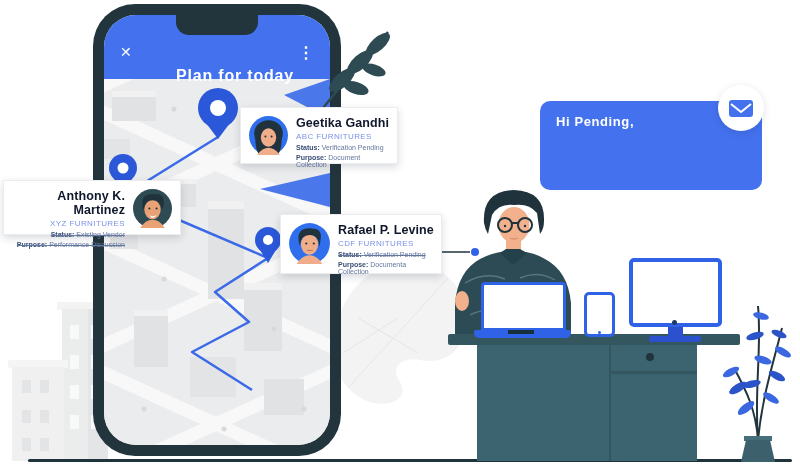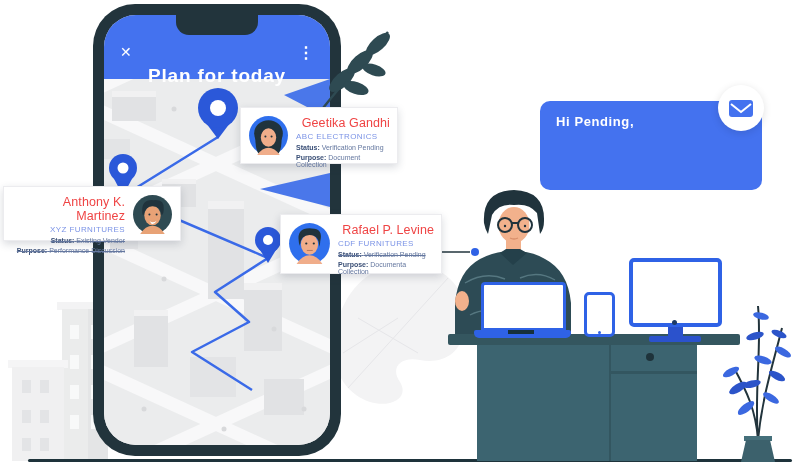--- a/index.html
+++ b/index.html
@@ -18,40 +18,40 @@
   .b2-roof { left:8px; top:360px; width:60px; height:8px; background:#f5f5f6; }
   .win { position:absolute; background:#f8f9f9; }
   .win-d { position:absolute; background:#e3e4e6; }
 
   
   .phone { position:absolute; left:93px; top:4px; width:248px; height:452px; background:#22343c; border-radius:42px; z-index:2; }
   .screen { position:absolute; left:11px; top:11px; width:226px; height:430px; background:#ebeced; border-radius:32px; overflow:hidden; }
   .notch { position:absolute; left:50%; top:11px; transform:translateX(-50%); width:82px; height:20px; background:#22343c; border-radius:0 0 13px 13px; z-index:6; }
   .appbar { position:absolute; left:0; top:0; width:100%; height:64px; background:#4472ef; display:flex; align-items:center; padding:10px 16px 0 16px; z-index:2; }
   .appbar .close { color:#fff; font-size:14px; cursor:pointer; width:20px; }
-  .appbar .ttl { flex:1; text-align:center; color:#fff; font-size:19px; font-weight:bold; letter-spacing:0.8px;margin-top:48px; }
+  .appbar .ttl { flex:1; text-align:right; color:#fff; font-size:16px; font-weight:bold; letter-spacing:0.8px;margin-top:48px; }
   .appbar .kebab { color:#fff; font-size:16px; font-weight:bold; width:20px; text-align:right; cursor:pointer; }
   .mapsvg { position:absolute; left:0; top:64px; width:226px; height:366px; z-index:1; }
   .checkin { position:absolute; left:39px; top:382px; width:134px; height:31px; background:#5ecb81; border:none; border-radius:4px; color:#fff; font-family:"Liberation Sans",sans-serif; font-size:17px; font-weight:bold; letter-spacing:1px; cursor:pointer; z-index:3; }
 
   
   .leaves-tr { position:absolute; left:312px; top:24px; z-index:3; }
   .blob { position:absolute; left:328px; top:258px; z-index:1; }
 
   
   .card { position:absolute; background:#fff; border:1px solid #ececef; box-shadow:0 3px 8px rgba(40,50,70,0.18); z-index:6; display:flex; padding:7px; gap:7px; }
   .card .av { flex:0 0 auto; }
   .card .txt { flex:1; min-width:0; padding-top:1px; }
-  .vname { font-size:12.5px; font-weight:normal; color:#ef4444; letter-spacing:0.1px;text-align:right; }
+  .vname { font-size:12.5px; font-weight:bold; color:#0f172a; letter-spacing:0.1px; }
   .vcomp { font-size:8px; color:#7b93e6; letter-spacing:0.4px; margin-top:2px; }
   .vline { font-size:7px; color:#64779f; margin-top:3px; }
   .vline .lbl { font-weight:bold; color:#3a4f76; }
   .struck { text-decoration:line-through; text-decoration-thickness:1px; }
   .card-geetika { left:240px; top:107px; width:158px; height:57px; }
-  .card-anthony { left:3px; top:186px; width:178px; height:55px; }
+  .card-anthony { left:3px; top:180px; width:178px; height:55px; }
   .card-anthony .txt { text-align:right; }
   .card-rafael { left:280px; top:214px; width:162px; height:60px; }
 
   
   .bubble { position:absolute; left:540px; top:101px; width:222px; height:89px; background:#4472ef; border-radius:10px; z-index:4; padding:13px 16px; }
   .bubble .greet { color:#fff; font-size:13px; font-weight:bold; letter-spacing:0.6px; }
   .bubble .body { color:rgba(255,255,255,0.95); font-size:12.5px; letter-spacing:0.5px; line-height:1.55; margin-top:9px; }
   .mailbadge { position:absolute; left:718px; top:85px; width:46px; height:46px; background:#fff; border-radius:50%; box-shadow:0 2px 8px rgba(0,0,0,0.12); z-index:5; display:flex; align-items:center; justify-content:center; }
 
   
@@ -197,21 +197,21 @@
       <ellipse cx="20" cy="18" rx="14" ry="13" fill="#20333c"></ellipse>
       <path d="M7,18 Q7,38 12,38 L28,38 Q33,38 33,18 Z" fill="#20333c"></path>
       <ellipse cx="20" cy="22" rx="7.5" ry="9" fill="#f0ad8a"></ellipse>
       <path d="M12,20 Q12,10 20,10 Q28,10 28,20 L26,15 Q24,12 20,12.5 Q15,12 14,16 Z" fill="#20333c"></path>
       <circle cx="17" cy="21" r="1" fill="#20333c"></circle>
         <circle cx="23" cy="21" r="1" fill="#20333c"></circle>
       <path d="M9,39 Q14,32 20,32 Q26,32 31,39 Z" fill="#f0ad8a"></path>
     </svg>
     <div class="txt">
       <div class="vname">Geetika Gandhi</div>
-      <div class="vcomp">ABC ELECTRONICS</div>
+      <div class="vcomp">ABC FURNITURES</div>
       <div class="vline">
         <span class="lbl">Status:</span> <span>Verification Pending</span>
       </div>
       <div class="vline">
         <span class="lbl">Purpose:</span> <span>Document Collection</span>
       </div>
     </div>
   </div>
 
   <div class="card card-anthony">

